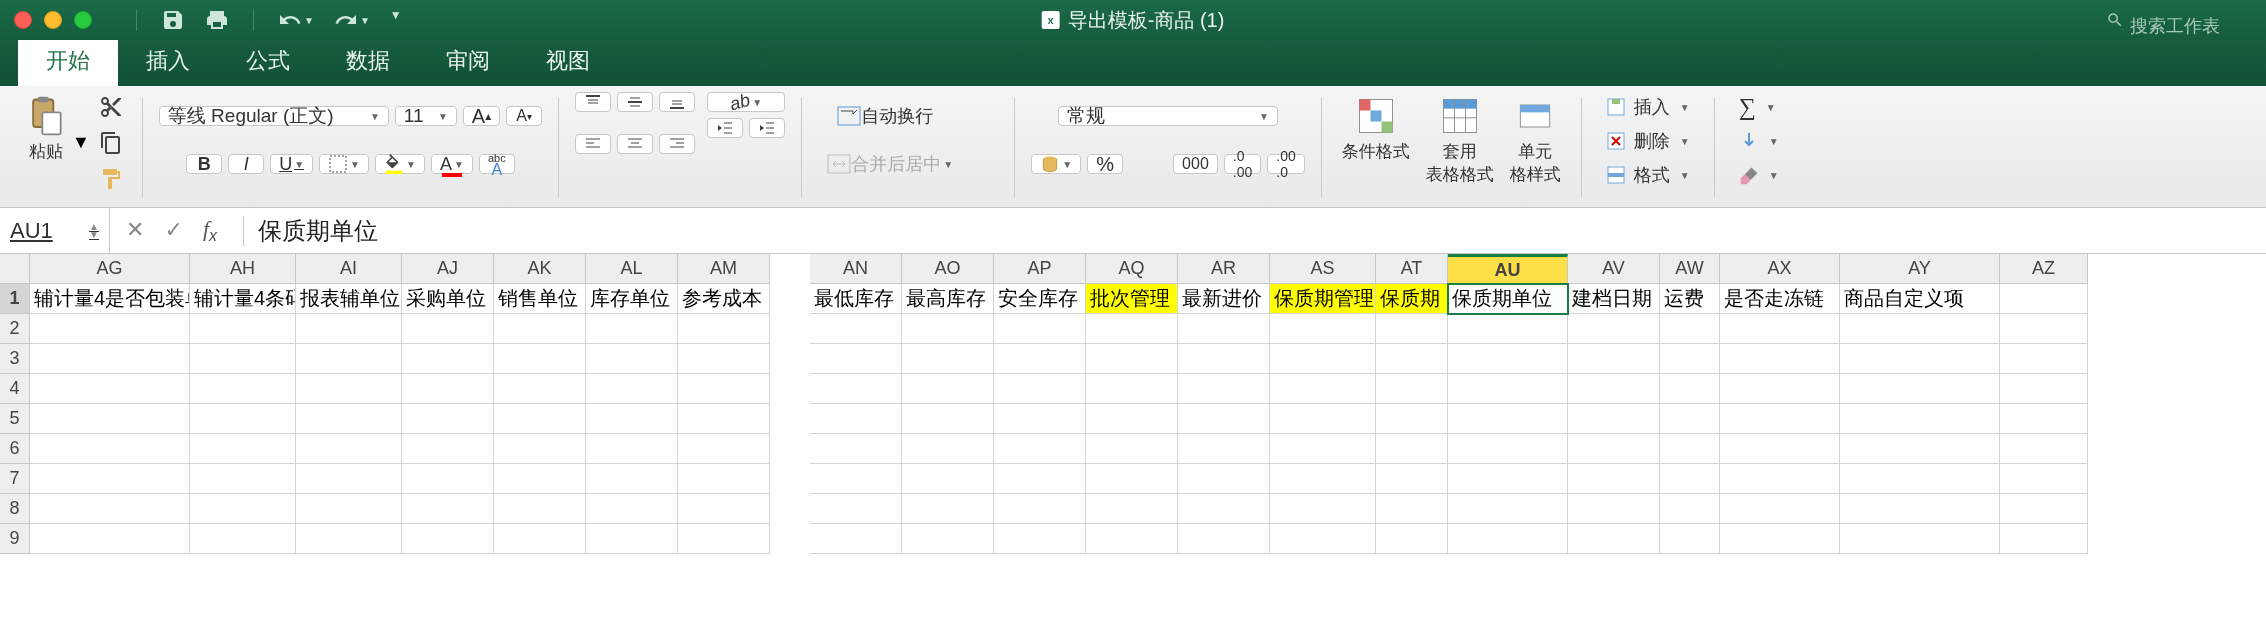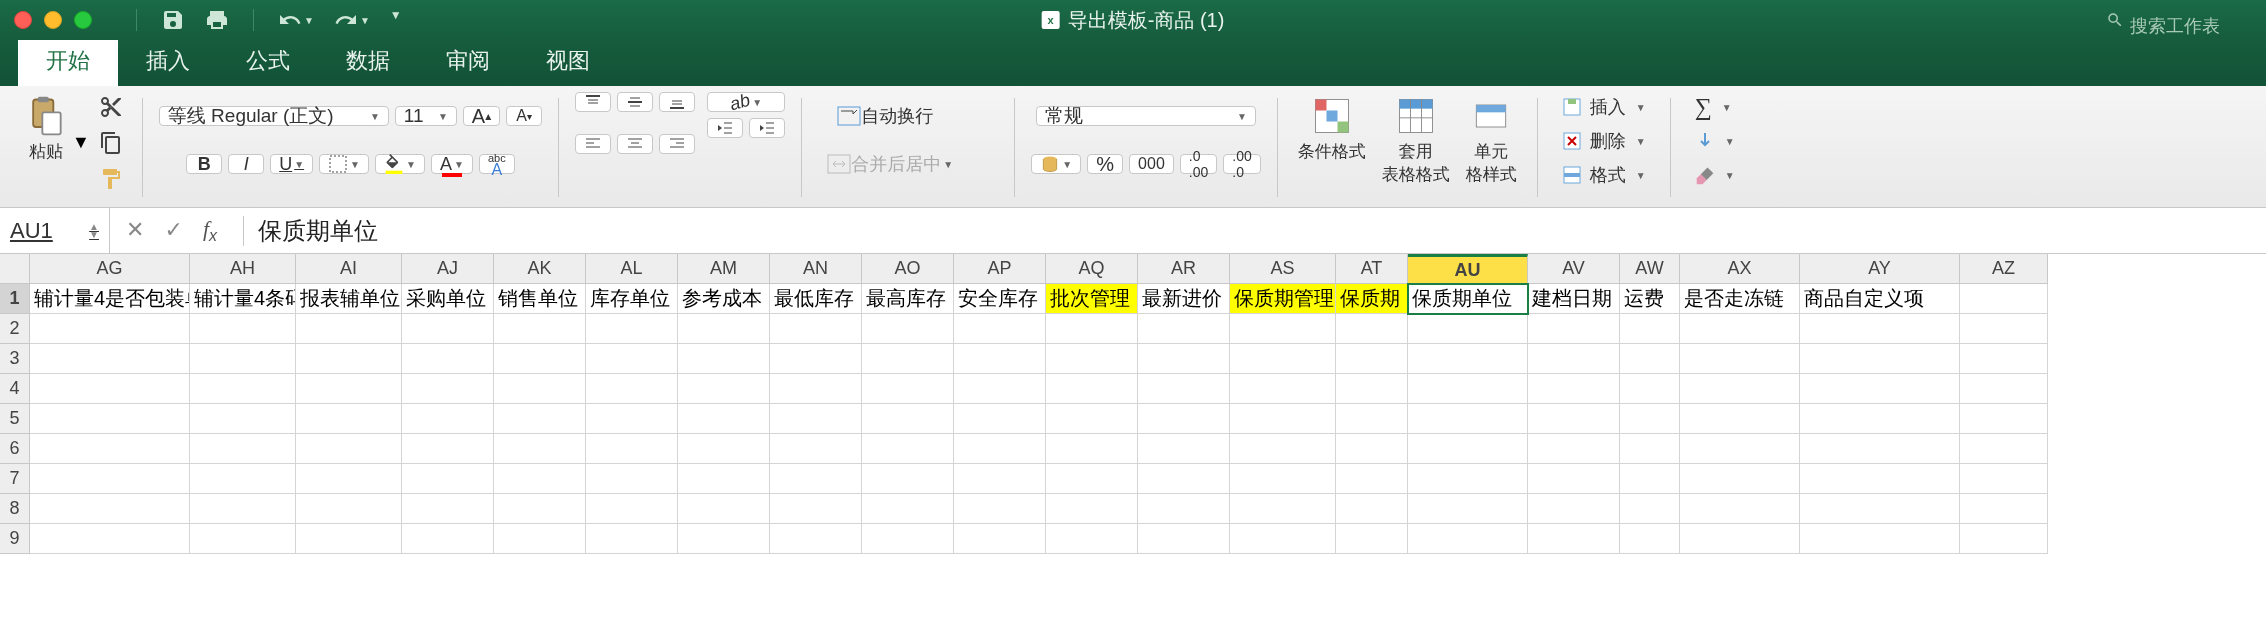--- a/index.html
+++ b/index.html
@@ -68,21 +68,21 @@
   .row { display:flex; height:30px;}
   .rh { width:30px; background:#eee; border-right:1px solid #c8c8c8; border-bottom:1px solid #c8c8c8; display:flex; align-items:center; justify-content:center; font-size:18px; color:#444;}
   .rh.sel{background:#d4d4d4; font-weight:600;}
   .cell { border-right:1px solid #d4d4d4; border-bottom:1px solid #d4d4d4; font-size:20px; color:#000; display:flex; align-items:center; justify-content:flex-start; padding:0 4px; white-space:nowrap; overflow:hidden;}
   .cell.hl { background:#ffff00;}
   .cell.act { outline:2px solid #1a7f46; outline-offset:-1px; z-index:2; position:relative;}
   .ch-au { border-top:3px solid #1a7f46; position:relative;}
 
   
   .c-AG{width:160px;} .c-AH{width:106px;} .c-AI{width:106px;} .c-AJ{width:92px;}
-  .c-AK{width:92px;} .c-AL{width:92px;} .c-AM{width:92px;} .c-AN{width:92px;}
+  .c-AK{width:92px;} .c-AL{width:92px;} .c-AM{width:92px;} .c-AN{width:92px;margin-left:40px;}
   .c-AO{width:92px;} .c-AP{width:92px;} .c-AQ{width:92px;} .c-AR{width:92px;}
   .c-AS{width:106px;} .c-AT{width:72px;} .c-AU{width:120px;} .c-AV{width:92px;}
   .c-AW{width:60px;} .c-AX{width:120px;} .c-AY{width:160px;} .c-AZ{width:88px;}
 
   svg{flex-shrink:0;}
 </style>
 </head>
 <body>
 
 <div class="titlebar">
@@ -328,21 +328,21 @@
     <div class="grp-row">
       <div class="rbtn">
           <svg width="20" height="20" viewBox="0 0 24 24">
             <ellipse cx="12" cy="6" rx="8" ry="3" fill="#e6b85c"></ellipse>
             <path d="M4 6v6c0 1.66 3.58 3 8 3s8-1.34 8-3V6" fill="#e6b85c" stroke="#b8923e"></path>
             <path d="M4 12v6c0 1.66 3.58 3 8 3s8-1.34 8-3v-6" fill="#e6b85c" stroke="#b8923e"></path>
           </svg>
           <span class="car">▼</span>
         </div>
       <div class="rbtn" style="font-size:20px;">%</div>
-      <div class="rbtn" style="font-size:16px;">000</div>
+      <div class="rbtn" style="font-size:16px;margin-left:44px;">000</div>
       <div class="rbtn" style="font-size:14px;">.0<br>.00</div>
       <div class="rbtn" style="font-size:14px;">.00<br>.0</div>
     </div>
   </div>
   <div class="vsep"></div>
 
   <div class="grp" style="flex-direction:row;gap:8px;align-items:flex-start;">
     <div class="bigicon">
       <svg viewBox="0 0 48 48">
           <rect x="6" y="6" width="36" height="36" fill="#fff" stroke="#888"></rect>

